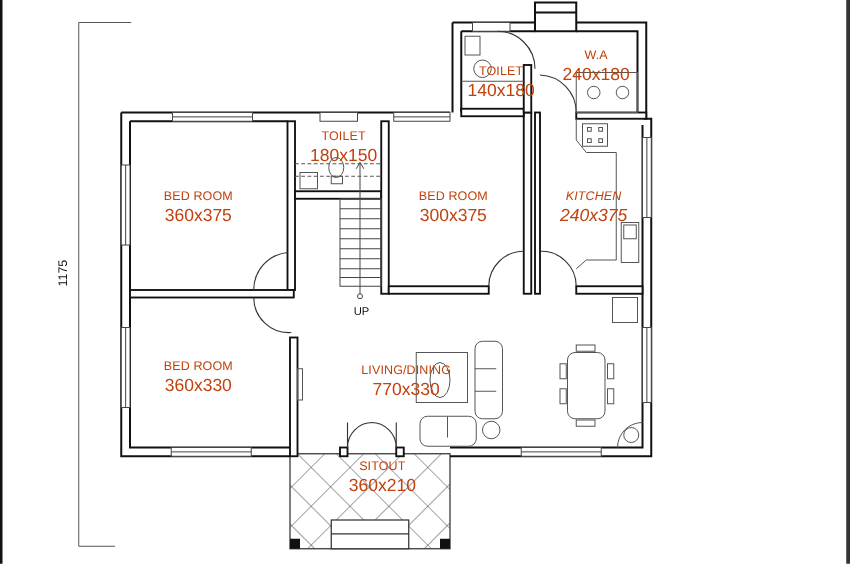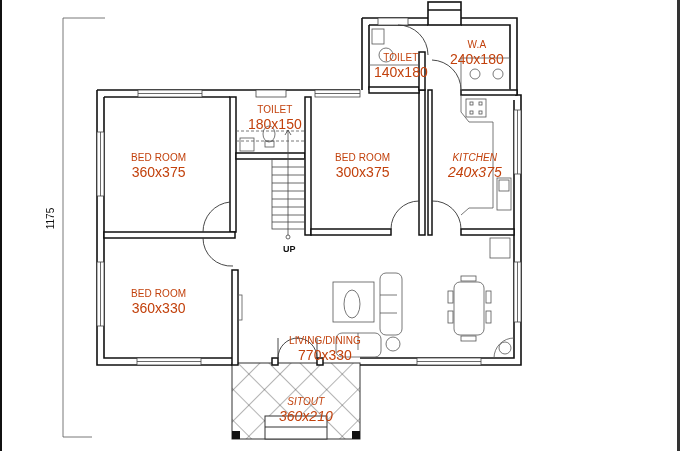--- a/index.html
+++ b/index.html
@@ -211,23 +211,23 @@
   <span class="dim">240x180</span>
 </div>
 <div class="lbl" style="left:448px; top:153px;font-style:italic;">
   <span class="name">KITCHEN</span>
   <span class="dim">240x375</span>
 </div>
 <div class="lbl" style="left:131px; top:289px;">
   <span class="name">BED ROOM</span>
   <span class="dim">360x330</span>
 </div>
-<div class="lbl" style="left:289px; top:292px;margin-top:44px;">
+<div class="lbl" style="left:289px; top:292px;">
   <span class="name">LIVING/DINING</span>
   <span class="dim">770x330</span>
 </div>
-<div class="lbl" style="left:279px; top:397px;font-style:italic;">
+<div class="lbl" style="left:279px; top:369px;">
   <span class="name">SITOUT</span>
   <span class="dim">360x210</span>
 </div>
 
-<div class="up" style="left:283px; top:244px;font-weight:bold;">UP</div>
+<div class="up" style="left:283px; top:244px;">UP</div>
 <div class="dimtxt" style="left:40px; top:213px;">1175</div>
 
 </body></html>

